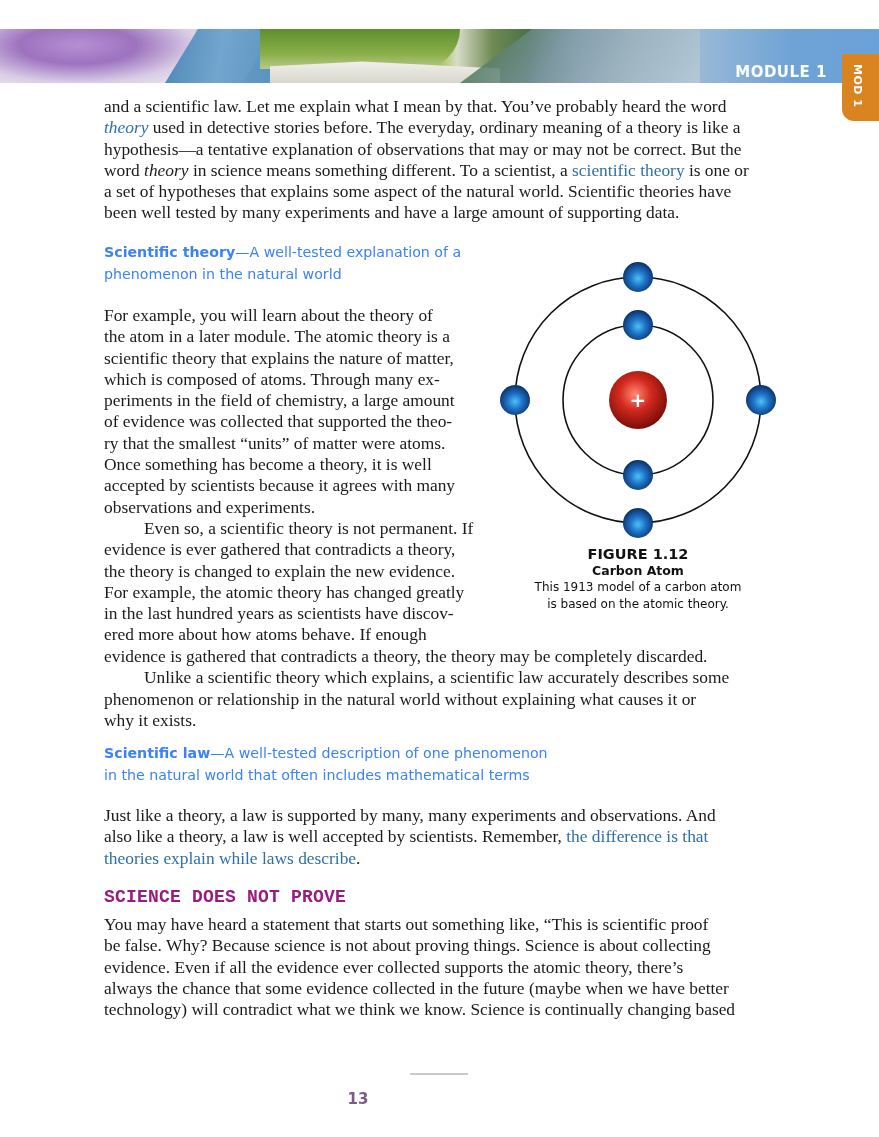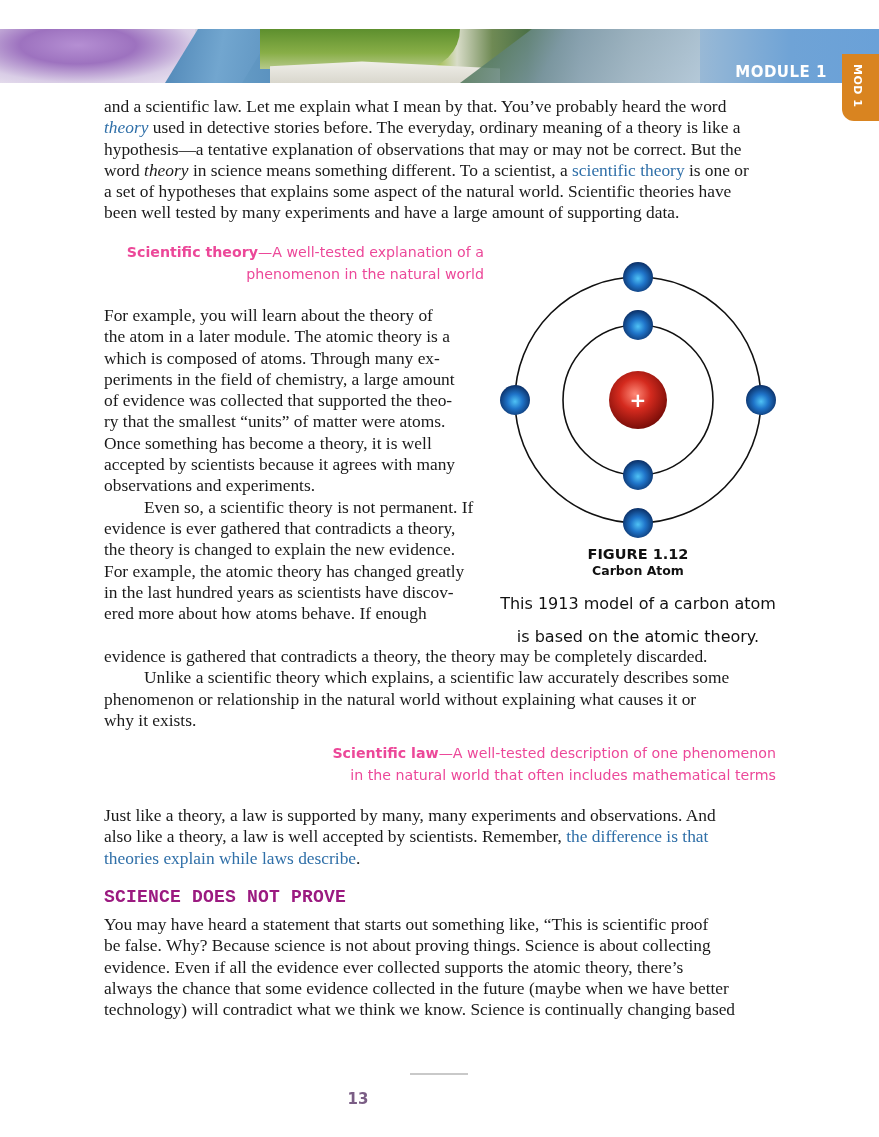--- a/index.html
+++ b/index.html
@@ -56,32 +56,32 @@
     font-weight: bold; font-size: 11px; color: #ffffff; letter-spacing: 0.5px;
   }
   .para {
     position: absolute; font-size: 17.4px; line-height: 21.3px; margin: 0;
     text-align: left; white-space: normal;
   }
   .blue { color: #2f6fa8; }
   .para .line { display: block; white-space: nowrap; }
   .indent { padding-left: 40px; }
   .def {
-    position: absolute; font-family: "DejaVu Sans", sans-serif; color: #ec4899;
-    font-size: 14.2px; line-height: 22px; text-align: right;
+    position: absolute; font-family: "DejaVu Sans", sans-serif; color: #3b82f6;
+    font-size: 14.2px; line-height: 22px; text-align: left;
   }
   .def b { font-weight: bold; }
   .figure-svg { position: absolute; left: 495px; top: 255px; }
   .caption {
     position: absolute; left: 497px; top: 545px; width: 282px; text-align: center;
     font-family: "DejaVu Sans", sans-serif; color: #111;
   }
   .caption .fig-num { font-weight: bold; font-size: 14.5px; line-height: 18px; }
   .caption .fig-title { font-weight: bold; font-size: 12.5px; line-height: 16px; }
-  .caption .fig-desc { font-size: 16px; line-height: 17px; margin-top: 16px; }
+  .caption .fig-desc { font-size: 12px; line-height: 17px; }
   .section-heading {
     position: absolute; left: 104px; top: 887px;
     font-family: Liberation Mono, monospace; font-weight: bold; font-size: 18px;
     color: #9b1a80; letter-spacing: 0.2px;
   }
   .footer-rule {
     position: absolute; left: 410px; top: 1073px; width: 58px; height: 2px; background: #c9c9c9;
   }
   .page-number {
     position: absolute; left: 0; width: 716px; top: 1090px; text-align: center;
@@ -113,20 +113,21 @@
   </div>
 
 <div class="def" style="left:104px; top:241px; width:380px;">
   <div><b>Scientific theory</b><span>—A well-tested explanation of a</span></div>
   <div>phenomenon in the natural world</div>
 </div>
 
 <div class="para" id="leftcol" style="left:104px; top:305px;">
     <span class="line">For example, you will learn about the theory of</span>
     <span class="line">the atom in a later module. The atomic theory is a</span>
+    <span class="line">scientific theory that explains the nature of matter,</span>
     <span class="line">which is composed of atoms. Through many ex-</span>
     <span class="line">periments in the field of chemistry, a large amount</span>
     <span class="line">of evidence was collected that supported the theo-</span>
     <span class="line">ry that the smallest “units” of matter were atoms.</span>
     <span class="line">Once something has become a theory, it is well</span>
     <span class="line">accepted by scientists because it agrees with many</span>
     <span class="line">observations and experiments.</span>
     <span class="line indent">Even so, a scientific theory is not permanent. If</span>
     <span class="line">evidence is ever gathered that contradicts a theory,</span>
     <span class="line">the theory is changed to explain the new evidence.</span>

